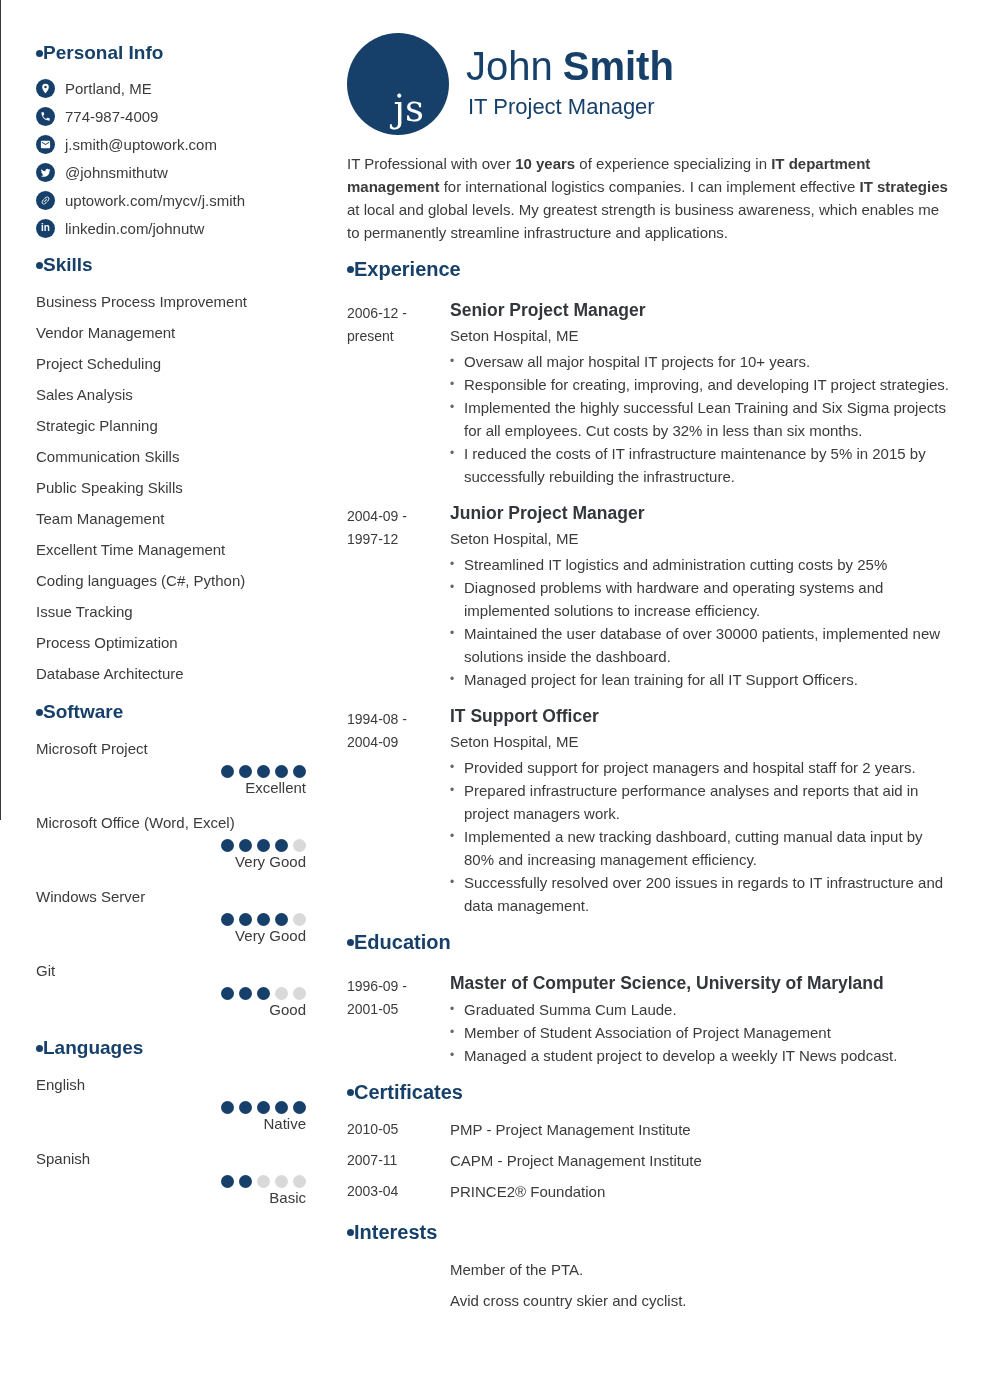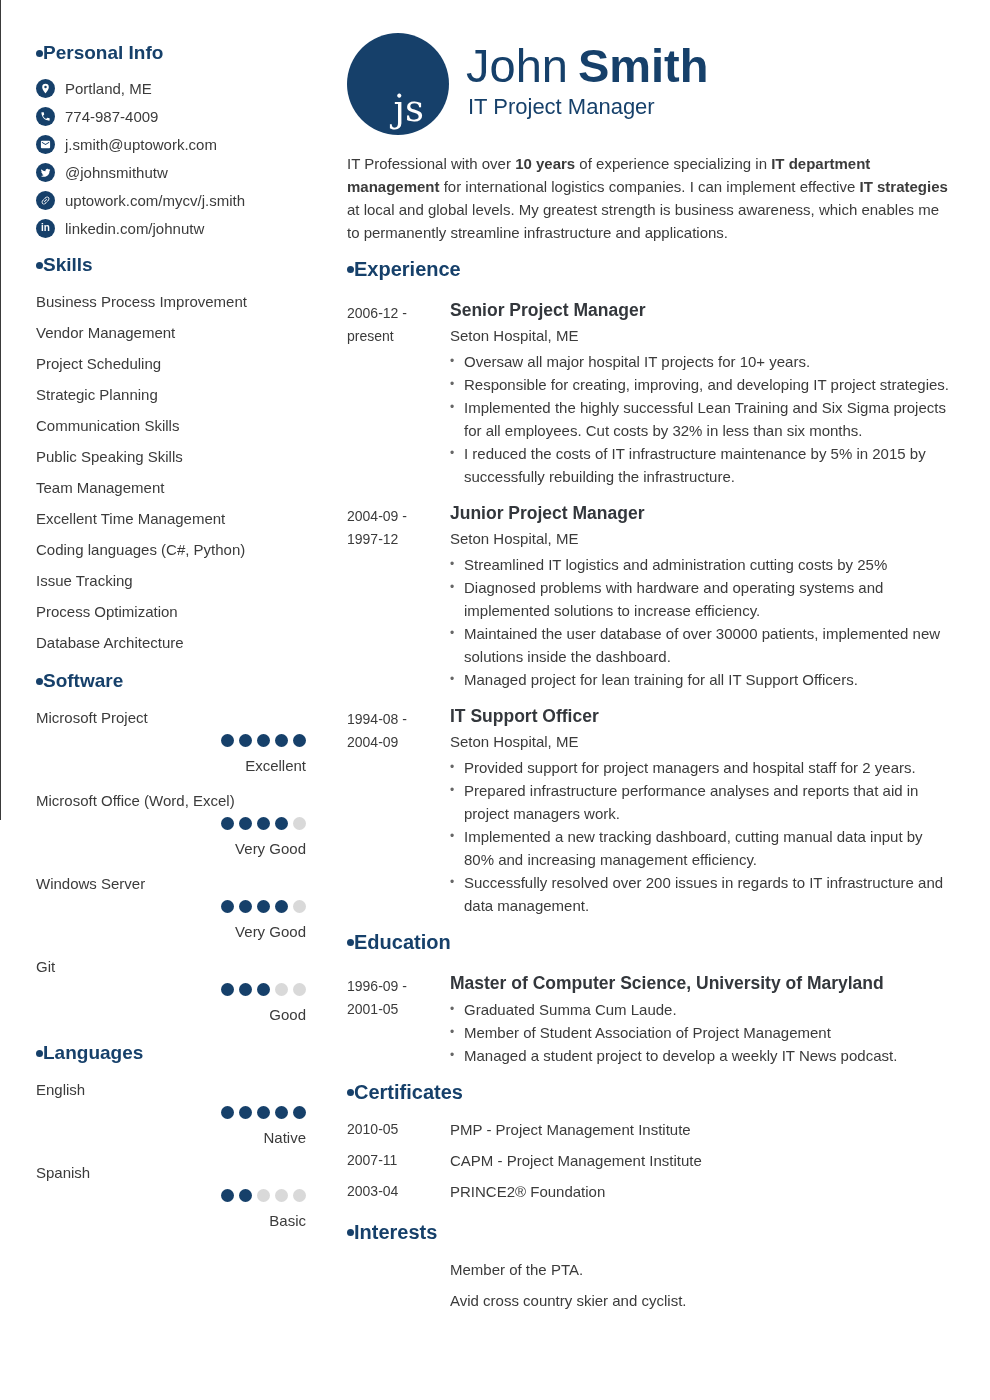--- a/index.html
+++ b/index.html
@@ -34,31 +34,31 @@
     font-family:"Liberation Sans",sans-serif;letter-spacing:0;}
   .contact-text{font-size:15px;color:var(--text);}
   .skills-list{margin-top:8px;}
   .skill-item{font-size:15px;line-height:31px;color:var(--text);}
   .rated-list{margin-top:14px;}
   .rated-item{margin-bottom:15px;}
   .rated-name{font-size:15px;line-height:20px;color:var(--text);}
   .dots-row{display:flex;justify-content:flex-end;gap:5px;margin-top:6px;}
   .dot{width:13px;height:13px;border-radius:50%;background:var(--dot-empty);}
   .dot.filled{background:var(--accent);}
-  .level-label{text-align:right;font-size:15px;line-height:20px;margin-top:9px;color:var(--text);}
+  .level-label{text-align:right;font-size:15px;line-height:20px;margin-top:0;color:var(--text);}
 
   
   .main{flex:1;margin-left:41px;margin-right:40px;padding-top:33px;}
   .header-row{display:flex;}
   .avatar{width:102px;height:102px;border-radius:50%;background:var(--accent);
     position:relative;flex-shrink:0;}
   .avatar-initials{position:absolute;right:25px;bottom:5px;color:#fff;
     font-family:"DejaVu Serif", serif;font-size:37px;line-height:1.1;}
   .name-block{margin-left:17px;padding-top:11px;}
-  .name{font-size:47px;line-height:44px;color:var(--accent);font-weight:normal;}
+  .name{font-size:40px;line-height:44px;color:var(--accent);font-weight:normal;}
   .name .last{font-weight:bold;margin-left:10px;}
   .job-title{font-size:22px;line-height:26px;color:var(--accent);margin-top:6px;margin-left:2px;}
   .summary{margin-top:17px;font-size:15px;line-height:23px;color:var(--text);}
   .summary .b{font-weight:bold;}
 
   .m-section{margin-top:12px;}
   .m-section .section-heading{font-size:20px;line-height:27px;}
   .entries .entry{display:flex;margin-top:14px;}
   .entries .entry:first-child{margin-top:16px;}
   .entry-dates{width:103px;flex-shrink:0;font-size:14px;line-height:23px;padding-top:3px;color:var(--text);}
@@ -141,20 +141,21 @@
 
     <div class="sb-section">
       <div class="section-heading">
         <span class="heading-dot"></span>
         <span>Skills</span>
       </div>
       <div class="skills-list" id="skills-list">
           <div class="skill-item">Business Process Improvement</div>
           <div class="skill-item">Vendor Management</div>
           <div class="skill-item">Project Scheduling</div>
+          <div class="skill-item">Sales Analysis</div>
           <div class="skill-item">Strategic Planning</div>
           <div class="skill-item">Communication Skills</div>
           <div class="skill-item">Public Speaking Skills</div>
           <div class="skill-item">Team Management</div>
           <div class="skill-item">Excellent Time Management</div>
           <div class="skill-item">Coding languages (C#, Python)</div>
           <div class="skill-item">Issue Tracking</div>
           <div class="skill-item">Process Optimization</div>
           <div class="skill-item">Database Architecture</div>
         </div>

